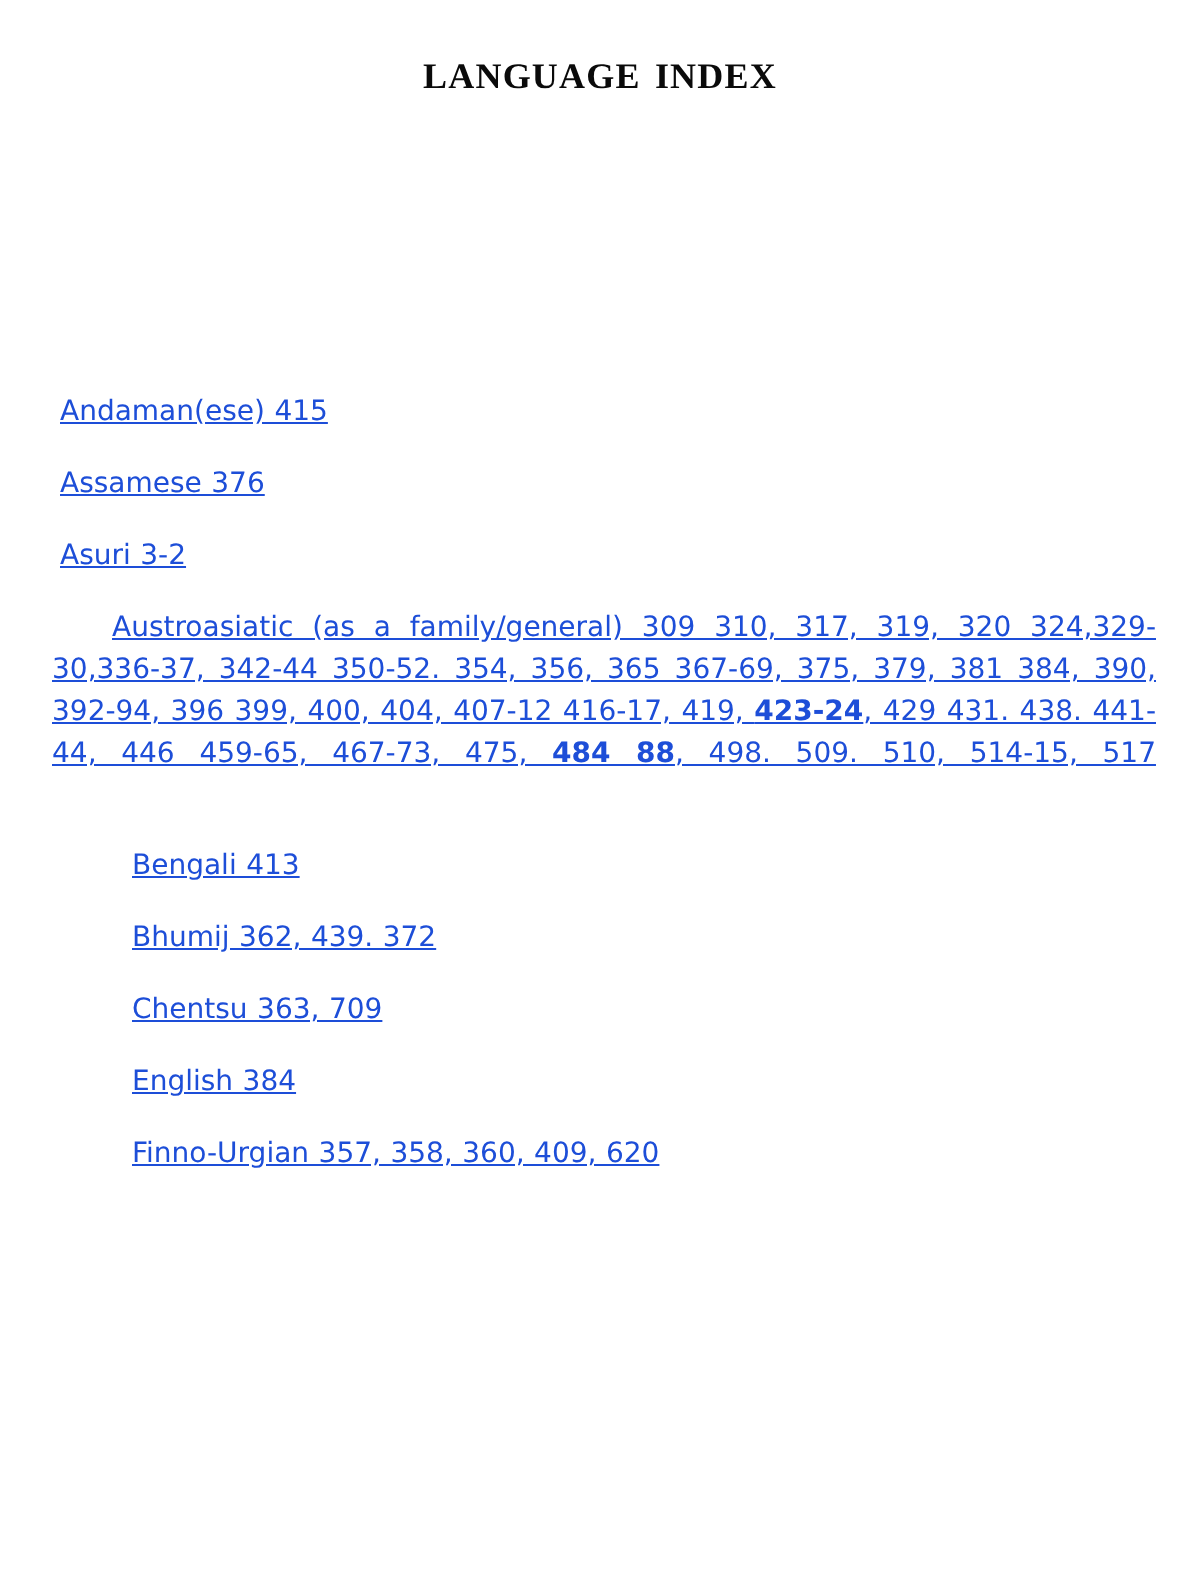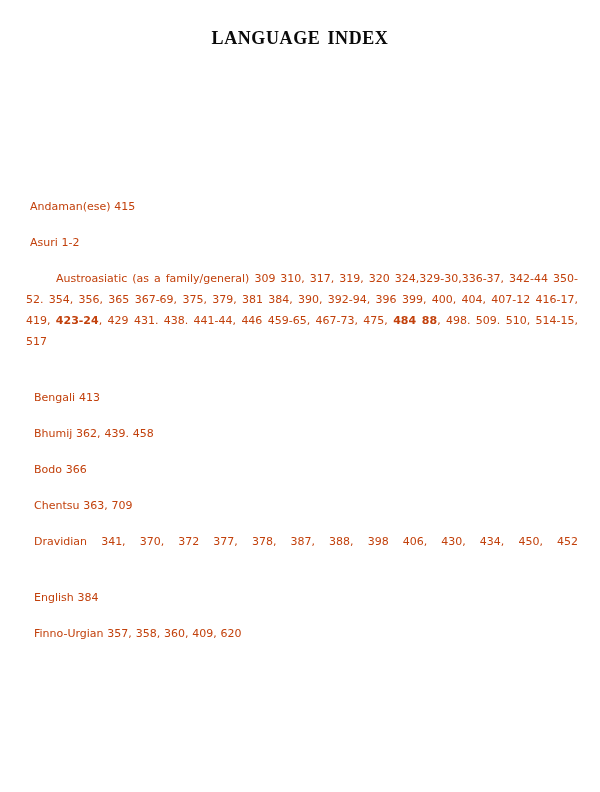--- a/index.html
+++ b/index.html
@@ -44,67 +44,68 @@
   
   .index-body {
     position: absolute;
     top: 196px;
     left: 26px;
     width: 552px;
   }
 
   .index-entry {
     font-family: "DejaVu Sans", sans-serif;
-    font-size: 11px;
+    font-size: 14px;
     line-height: 21px;
-    color: #c2410c;
+    color: #1d4ed8;
     text-align: justify;
     text-justify: inter-word;
     text-indent: 4px;
     margin: 0 0 15px 0;
     word-spacing: 0.3px;
+    text-decoration: underline;
     -webkit-font-smoothing: antialiased;
   }
 
   
   .index-entry.wrap {
     text-align: justify;
     text-indent: 30px;
     margin-bottom: 14px;
   }
 
   
   .index-entry.wrap::after {
     content: "";
     display: inline-block;
     width: 100%;
     height: 0;
   }
 
   .index-entry.indented {
     text-indent: 8px;
+    margin-left: 32px;
   }
 
   .bold-ref {
     font-weight: bold;
   }
 </style>
 </head>
 <body>
 
 <div class="page">
 
   <h1 class="page-title">Language Index</h1>
 
   <div class="index-body">
       <p class="index-entry"><span>Andaman(ese) 415</span></p>
-      <p class="index-entry"><span>Asuri 1-2</span></p>
+      <p class="index-entry"><span>Assamese 376</span></p>
+      <p class="index-entry"><span>Asuri 3-2</span></p>
       <p class="index-entry wrap"><span>Austroasiatic (as a family/general) 309 310, 317, 319, 320 324,329-30,336-37, 342-44 350-52. 354, 356, 365 367-69, 375, 379, 381 384, 390, 392-94, 396 399, 400, 404, 407-12 416-17, 419, </span><span class="bold-ref">423-24</span><span>, 429 431. 438. 441-44, 446 459-65, 467-73, 475, </span><span class="bold-ref">484 88</span><span>, 498. 509. 510, 514-15, 517</span></p>
       <p class="index-entry indented"><span>Bengali 413</span></p>
-      <p class="index-entry indented"><span>Bhumij 362, 439. 458</span></p>
-      <p class="index-entry indented"><span>Bodo 366</span></p>
+      <p class="index-entry indented"><span>Bhumij 362, 439. 372</span></p>
       <p class="index-entry indented"><span>Chentsu 363, 709</span></p>
-      <p class="index-entry wrap indented"><span>Dravidian 341, 370, 372 377, 378, 387, 388, 398 406, 430, 434, 450, 452</span></p>
       <p class="index-entry indented"><span>English 384</span></p>
       <p class="index-entry indented"><span>Finno-Urgian 357, 358, 360, 409, 620</span></p>
     </div>
 
 </div>
 
 </body></html>

